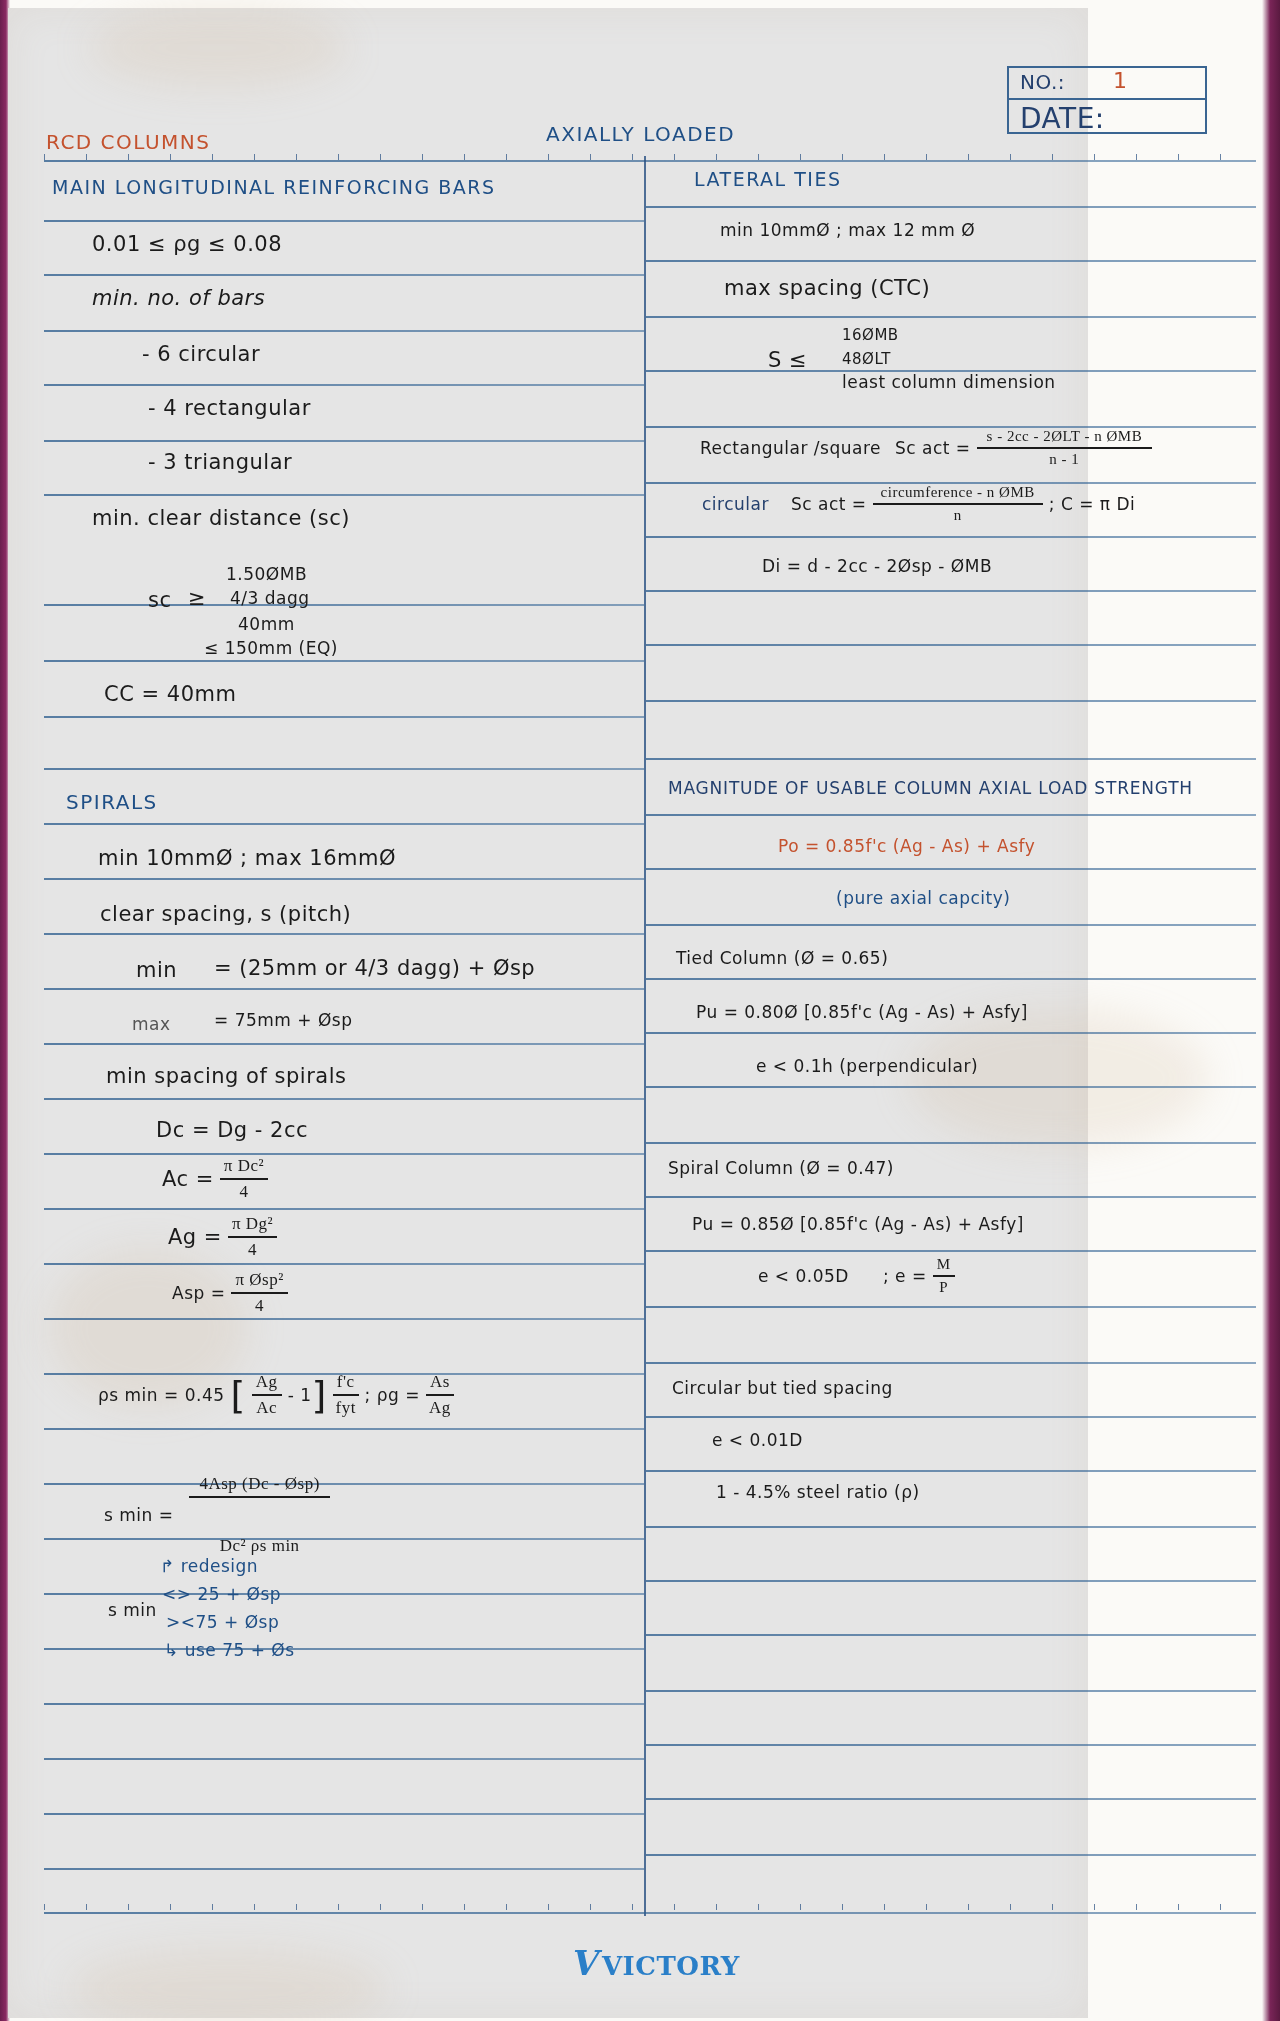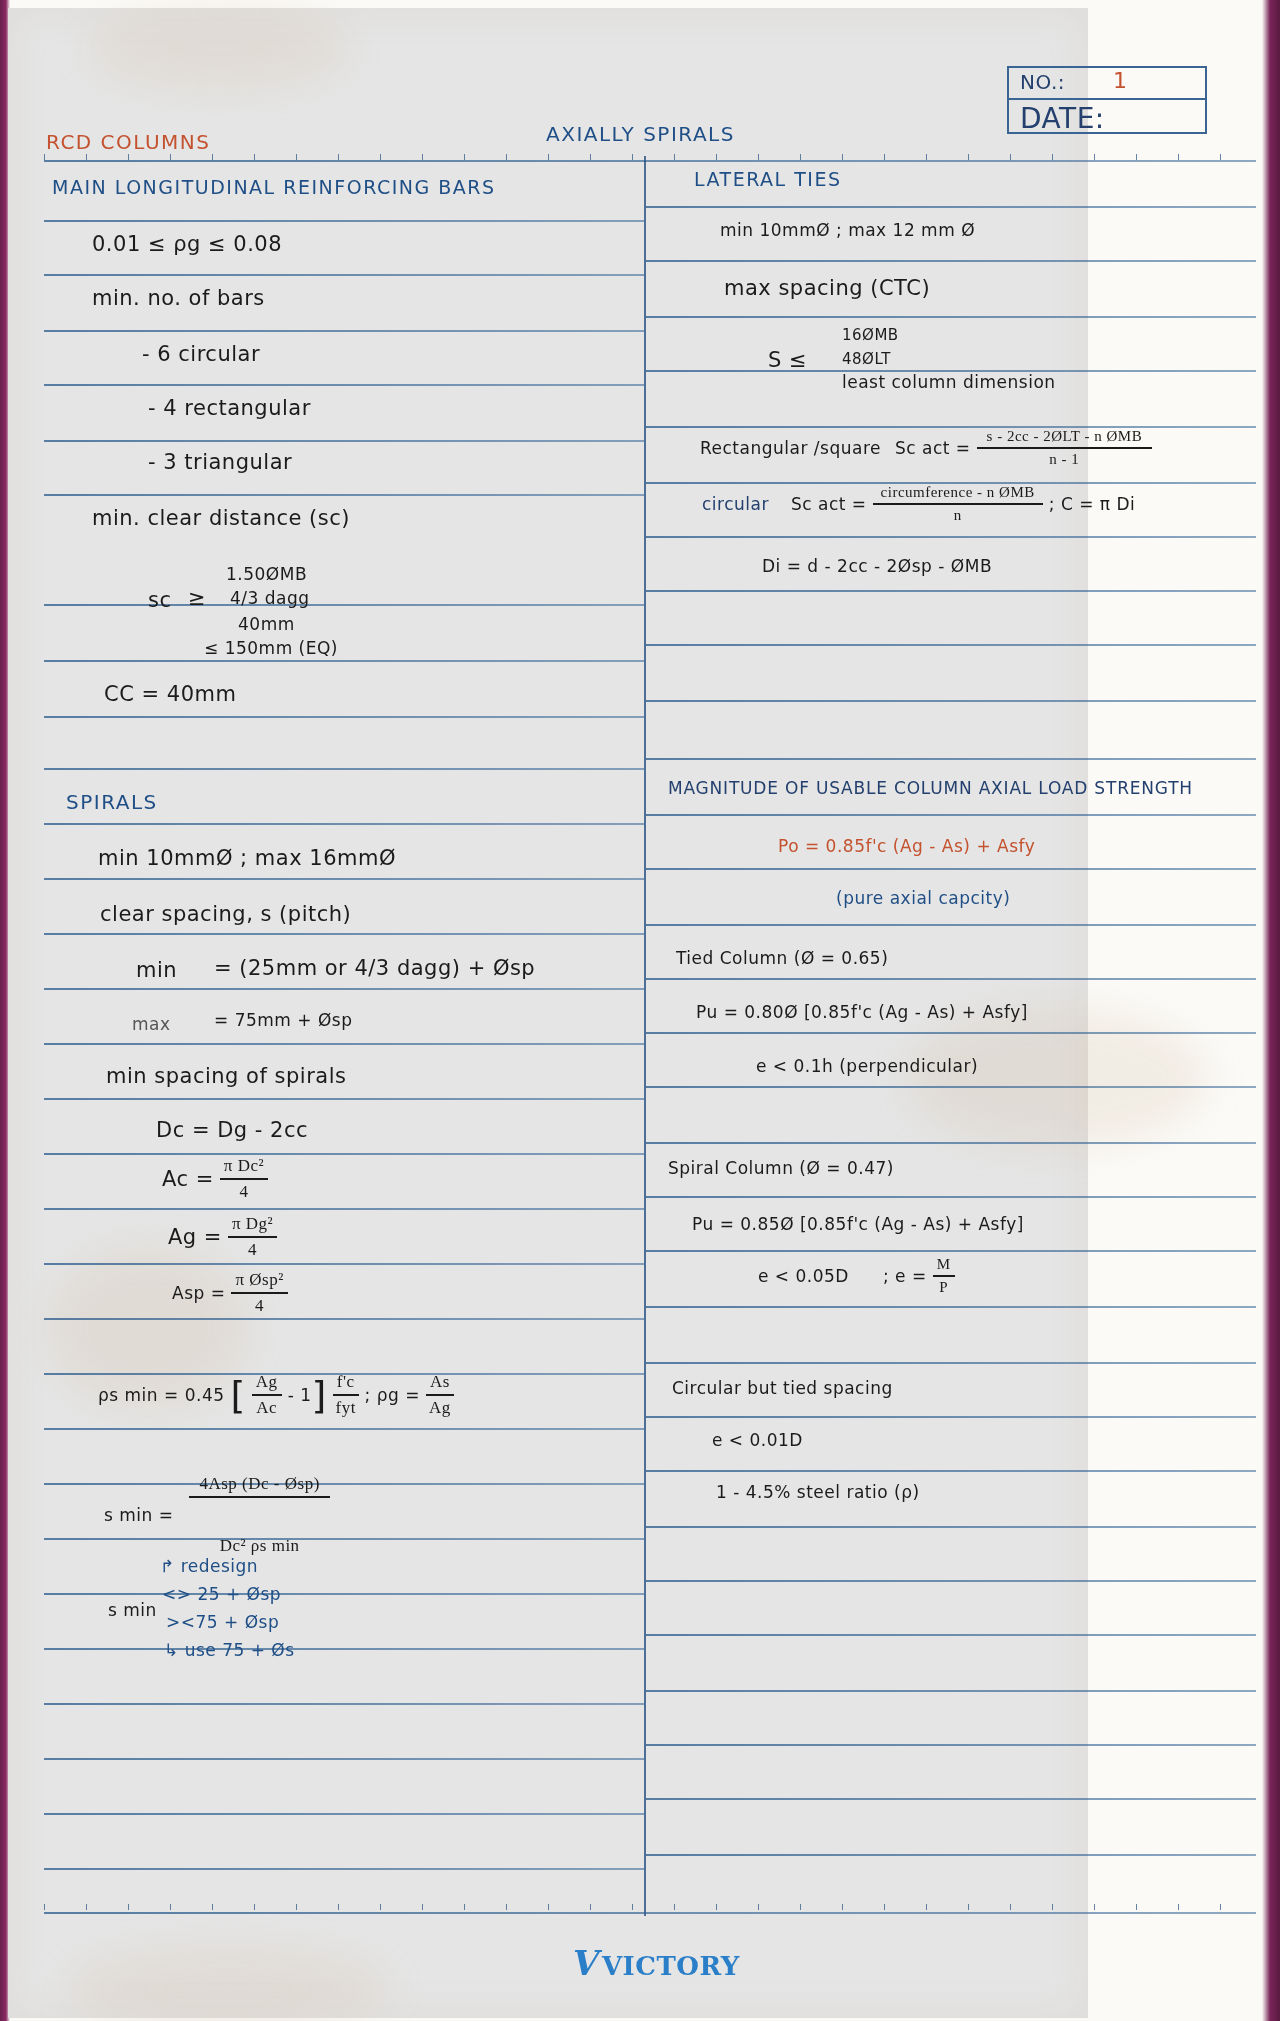--- a/index.html
+++ b/index.html
@@ -42,21 +42,21 @@
 
   <div class="box" style="left:999px;top:58px;width:196px;height:64px;">
     <div style="position:absolute;left:0;right:0;top:30px;height:2px;background:#3a6592;"></div>
   </div>
   <span class="hw navy" style="left:1012px;top:62px;font-size:20px;">NO.:</span>
   <span class="hw red" style="left:1105px;top:60px;font-size:22px;">1</span>
   <span class="hw navy" style="left:1012px;top:94px;font-size:28px;">DATE:</span>
   <span class="hw" style="left:1080px;top:94px;"></span>
 
   <span class="hw red cap" style="left:38px;top:122px;">RCD COLUMNS</span>
-  <span class="hw blue cap" style="left:538px;top:114px;">AXIALLY SPIRALS</span>
+  <span class="hw blue cap" style="left:538px;top:114px;">AXIALLY LOADED</span>
 
   <div class="rule" style="left:36px;top:152px;width:1212px;"></div>
   <div class="ticks" style="left:36px;top:146px;width:1212px;"></div>
   <div class="vline" style="left:636px;top:148px;height:1760px;"></div>
 
   <div class="rule" style="left:36px;top:212px;width:600px;"></div>
   <div class="rule" style="left:36px;top:266px;width:600px;"></div>
   <div class="rule" style="left:36px;top:322px;width:600px;"></div>
   <div class="rule" style="left:36px;top:376px;width:600px;"></div>
   <div class="rule" style="left:36px;top:432px;width:600px;"></div>
@@ -117,21 +117,21 @@
   <div class="rule" style="left:638px;top:1736px;width:610px;"></div>
   <div class="rule" style="left:638px;top:1790px;width:610px;"></div>
   <div class="rule" style="left:638px;top:1846px;width:610px;"></div>
 
   <div class="ticks" style="left:36px;top:1896px;width:1212px;"></div>
   <div class="rule" style="left:36px;top:1904px;width:1212px;"></div>
 
   <section>
     <span class="hw blue cap" style="left:44px;top:168px;font-size:19px;">MAIN LONGITUDINAL REINFORCING BARS</span>
     <span class="hw" style="left:84px;top:224px;">0.01 ≤ ρg ≤ 0.08</span>
-    <span class="hw" style="left:84px;top:278px;">min. no. of bars</span>
+    <span class="hw" style="left:84px;top:278px;font-style:italic;">min. no. of bars</span>
     <span class="hw" style="left:134px;top:334px;">- 6 circular</span>
     <span class="hw" style="left:140px;top:388px;">- 4 rectangular</span>
     <span class="hw" style="left:140px;top:442px;">- 3 triangular</span>
     <span class="hw" style="left:84px;top:498px;">min. clear distance (sc)</span>
     <span class="hw small" style="left:218px;top:556px;">1.50ØMB</span>
     <span class="hw" style="left:140px;top:580px;">sc</span>
     <span class="hw" style="left:180px;top:578px;">≥</span>
     <span class="hw small" style="left:222px;top:580px;">4/3 dagg</span>
     <span class="hw small" style="left:230px;top:606px;">40mm</span>
     <span class="hw small" style="left:196px;top:630px;">≤ 150mm (EQ)</span>

